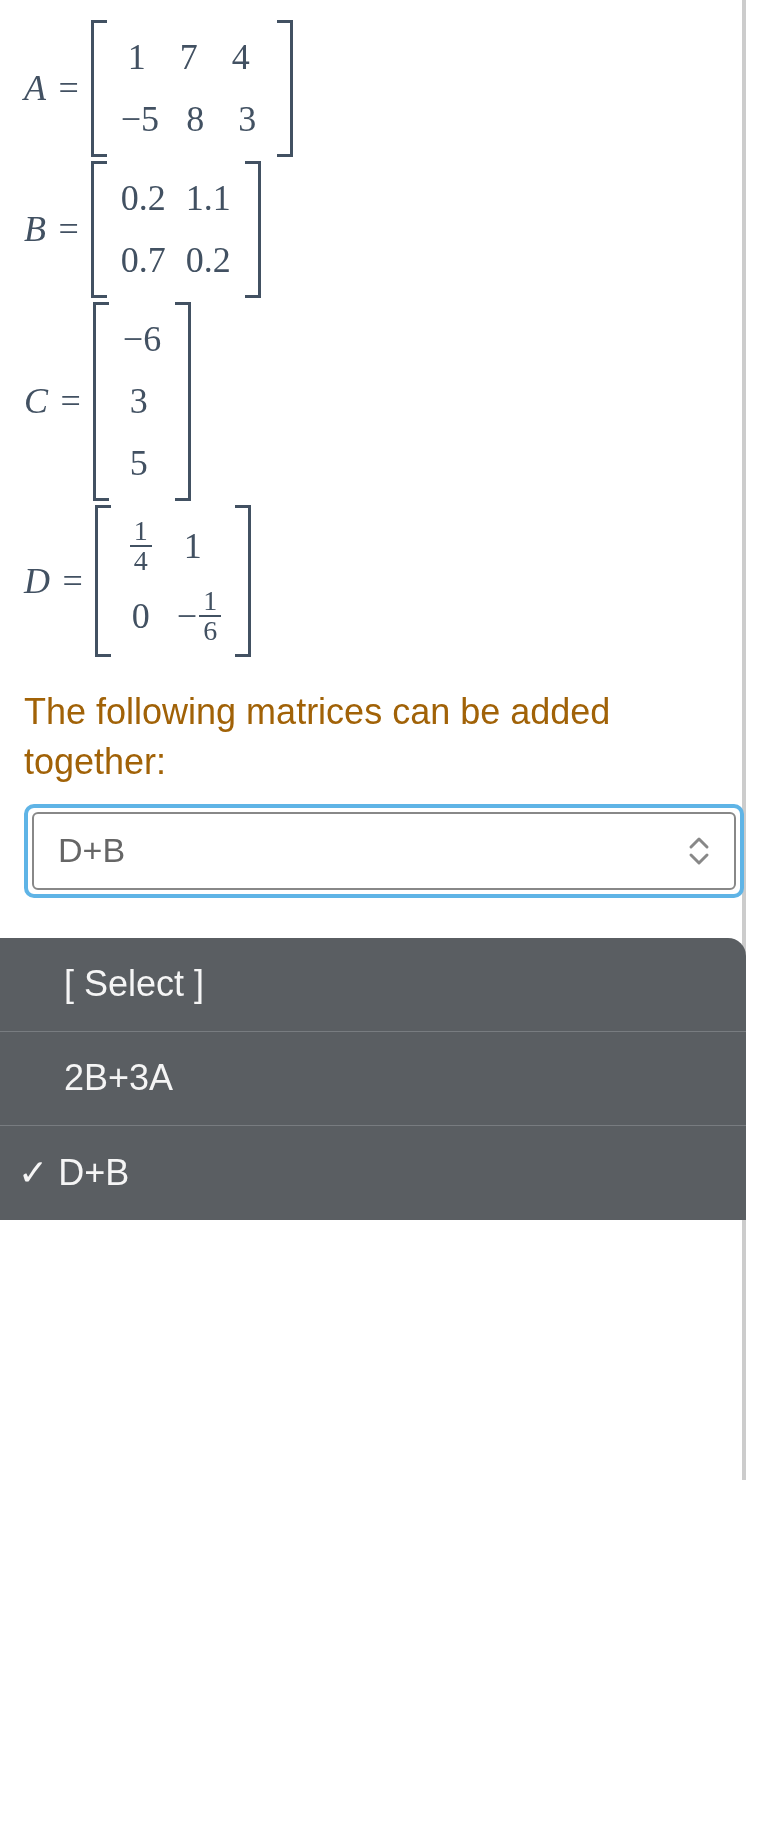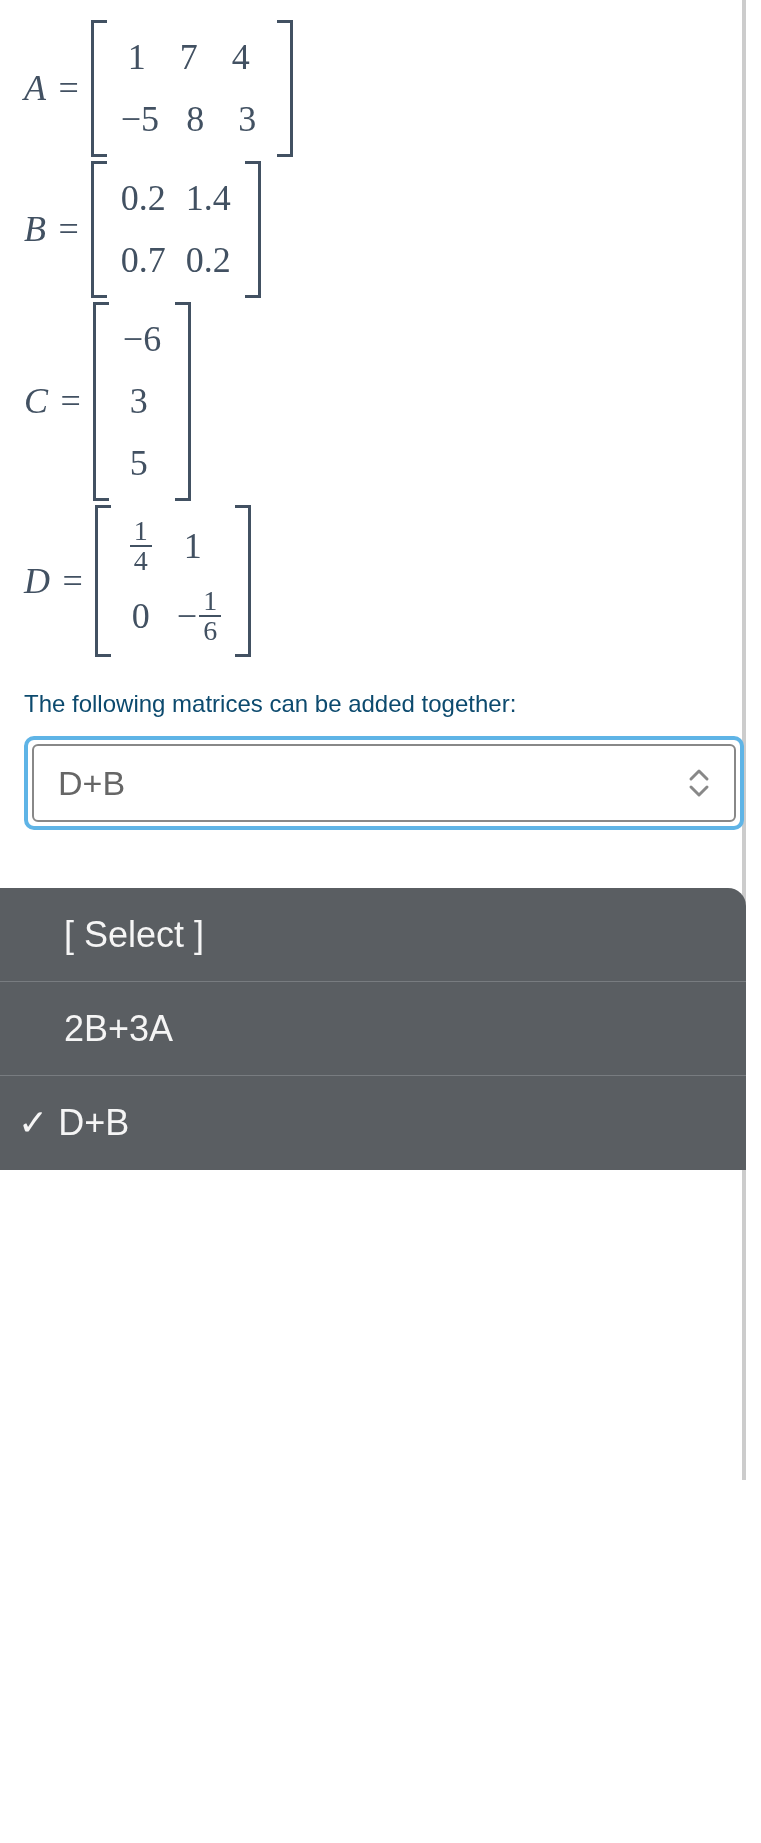--- a/index.html
+++ b/index.html
@@ -90,22 +90,22 @@
     line-height: 1;
   }
   .frac .num { border-bottom: 2px solid #425162; padding: 0 4px; }
   .frac .den { padding: 0 4px; }
   .neg-frac {
     display: inline-flex;
     align-items: center;
   }
   .neg-frac .minus { margin-right: 2px; }
   .question-text {
-    font-size: 24px;
-    color: #0c4a6e;
+    font-size: 36px;
+    color: #a16207;
     line-height: 1.4;
     padding: 16px 0 16px 0;
   }
   .select-wrap {
     border: 4px solid #5fb4e6;
     border-radius: 10px;
     padding: 4px;
     width: 720px;
     margin-bottom: 40px;
   }
@@ -124,21 +124,21 @@
   .select-box .chev {
     color: #888;
     font-size: 28px;
   }
   .chev svg { display: block; }
   .dropdown {
     background: #5a5e62;
     width: 746px;
     border-radius: 0 18px 0 0;
     margin-left: -24px;
-    margin-top: 58px;
+    margin-top: 40px;
   }
   .dd-option {
     height: 94px;
     display: flex;
     align-items: center;
     padding-left: 64px;
     font-size: 36px;
     color: #f5f5f5;
     border-bottom: 1px solid #787c80;
   }
@@ -181,21 +181,21 @@
       </div>
 
       <div class="matrix-eq">
         <span class="matrix-label">B</span>
         <span class="eq-sign">=</span>
         <span class="matrix">
           <span class="bracket left"></span>
           <span class="matrix-rows">
             <span class="matrix-row">
               <span class="matrix-cell">0.2</span>
-              <span class="matrix-cell">1.4</span>
+              <span class="matrix-cell">1.1</span>
             </span>
             <span class="matrix-row">
               <span class="matrix-cell">0.7</span>
               <span class="matrix-cell">0.2</span>
             </span>
           </span>
           <span class="bracket right"></span>
         </span>
       </div>
 

